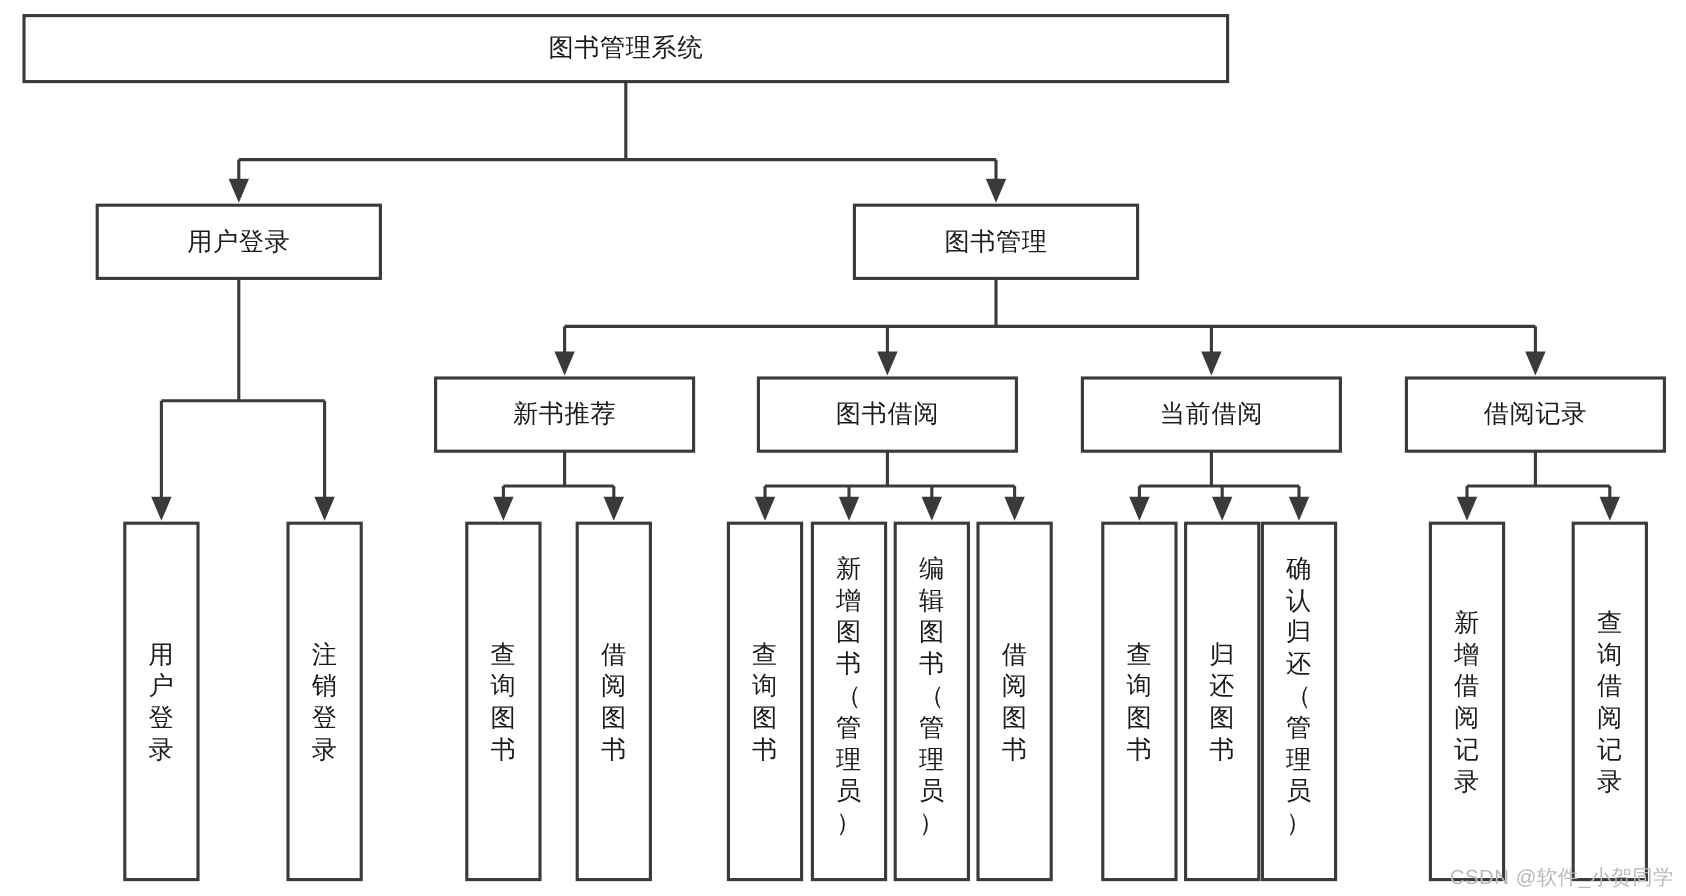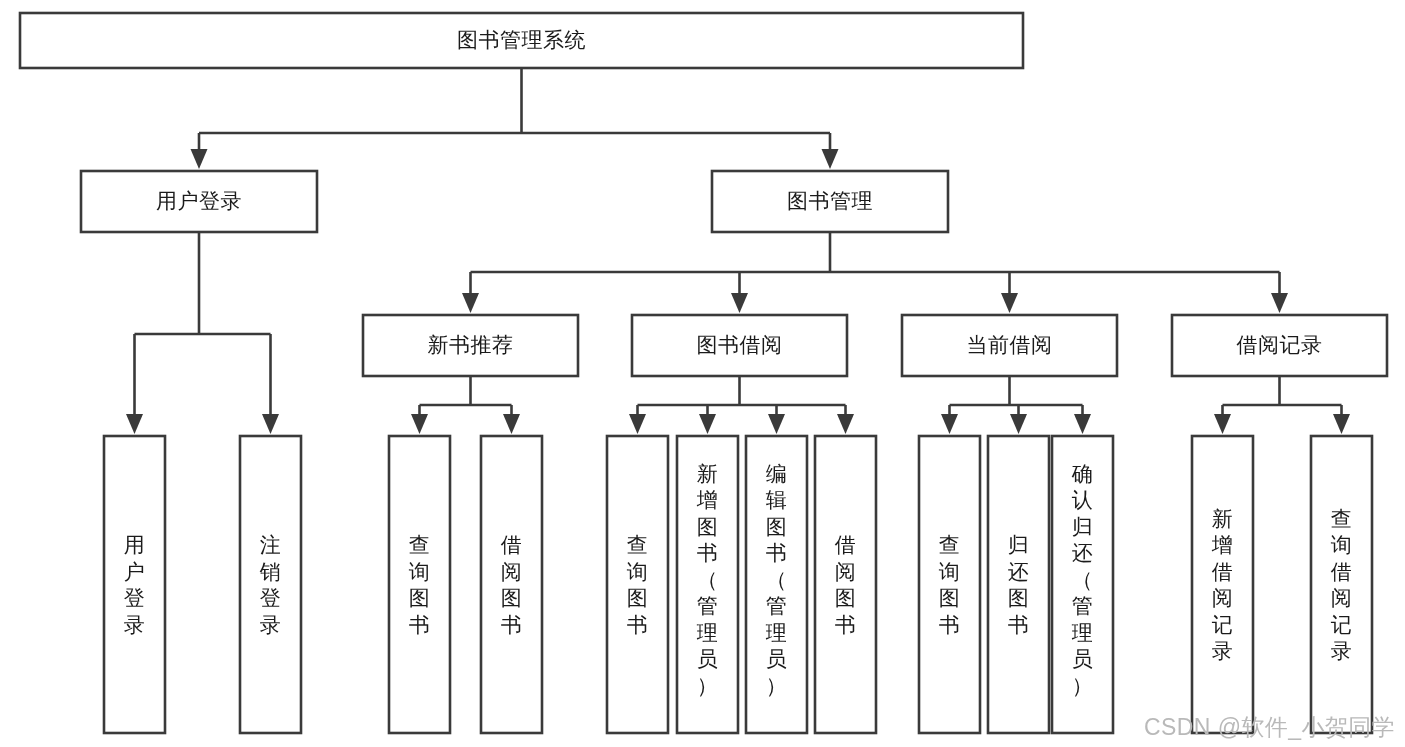--- a/index.html
+++ b/index.html
@@ -55,21 +55,21 @@
   }
   .arrow-head {
     fill: #3a3a3a;
     stroke: none;
   }
   .watermark {
     position: absolute;
     right: 10px;
     bottom: 4px;
     font-family: "Liberation Sans", "DejaVu Sans", sans-serif;
-    font-size: 23px;
+    font-size: 17px;
     color: #b9b9b9;
     white-space: nowrap;
     pointer-events: none;
     letter-spacing: 0.4px;
   }
 </style>
 </head>
 <body>
 
 <div id="diagram-root">

